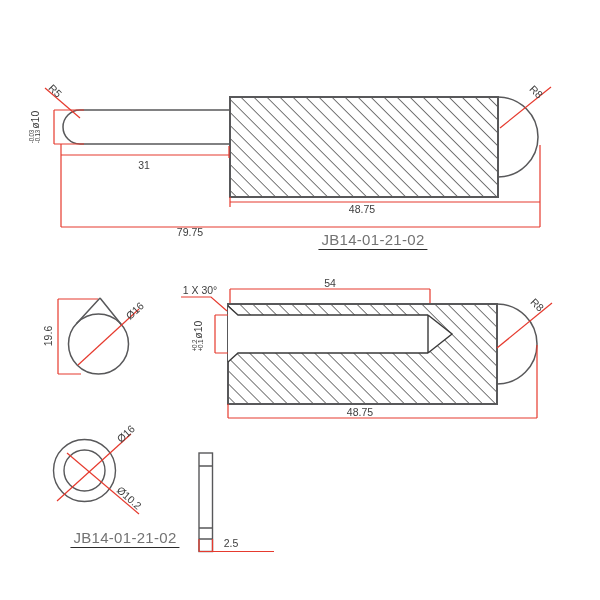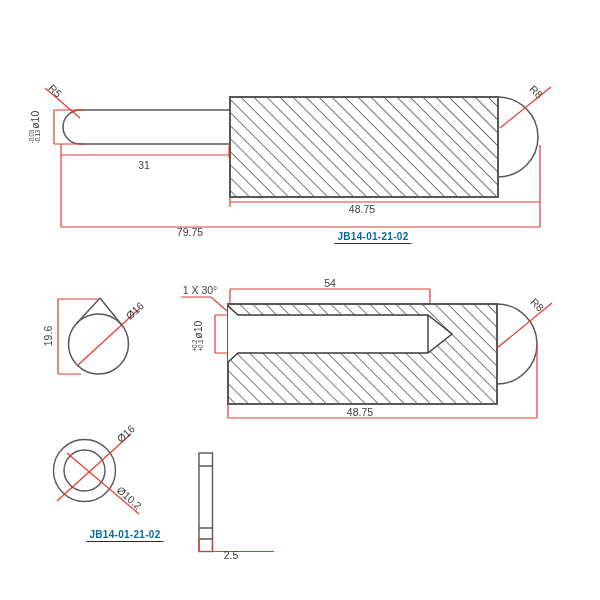--- a/index.html
+++ b/index.html
@@ -17,21 +17,21 @@
   .rot45  { transform:translate(-50%,-50%) rotate(45deg); }
   .rotm42 { transform:translate(-50%,-50%) rotate(-42deg); }
   .rot41  { transform:translate(-50%,-50%) rotate(41deg); }
   .dia-block { display:flex; align-items:center; gap:1px; }
   .tolstack {
     display:inline-flex; flex-direction:column; justify-content:center;
     font-size:6.3px; line-height:6px; letter-spacing:-0.2px;
   }
   .partlabel {
     position:absolute; transform:translateX(-50%);
-    font-size:10px; font-weight:bold; color:#0369a1; letter-spacing:0.3px;
+    font-size:15px; font-weight:normal; color:#737373; letter-spacing:0.3px;
     border-bottom:1.6px solid #2b2b2b; padding:0 3px 1px 3px; white-space:nowrap;
   }
 </style>
 </head>
 <body>
 
 <div class="sheet">
 
   <svg width="600" height="600" viewBox="0 0 600 600">
     <defs>
@@ -122,15 +122,15 @@
   <div class="dim" style="left:360px; top:412px;">48.75</div>
   <div class="dim rot45" style="left:537px; top:305px;">R8</div>
 
   <div class="dim rot90" style="left:48px; top:336px;">19.6</div>
   <div class="dim rotm42" style="left:135px; top:311px;">Ø16</div>
 
   <div class="dim rotm42" style="left:126px; top:434px;">Ø16</div>
   <div class="dim rot41" style="left:129px; top:498px;">Ø10.2</div>
   <div class="partlabel" style="left:125px; top:529px;">JB14-01-21-02</div>
 
-  <div class="dim" style="left:231px; top:543px;margin-top:12px;">2.5</div>
+  <div class="dim" style="left:231px; top:543px;">2.5</div>
 
 </div>
 
 </body></html>

